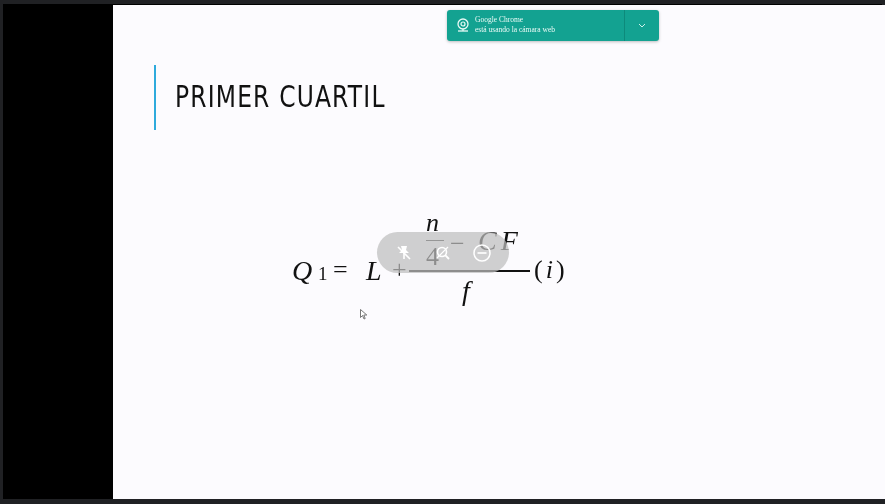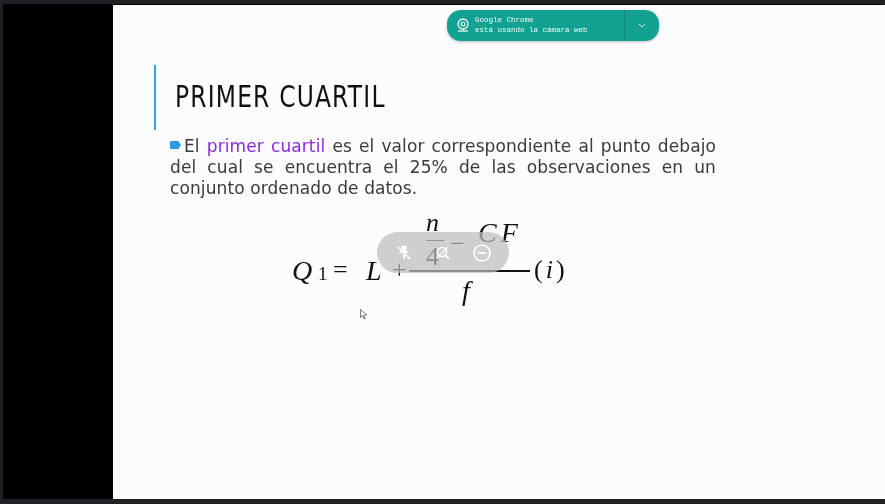--- a/index.html
+++ b/index.html
@@ -73,21 +73,21 @@
     }
     .f-q { position: absolute; left: 4px; top: 50px; font-size: 28px; }
     .f-sub { position: absolute; left: 30px; top: 58px; font-size: 19px; font-style: normal; }
     .f-eq { position: absolute; left: 45px; top: 50px; font-size: 26px; font-style: normal; }
     .f-L { position: absolute; left: 78px; top: 50px; font-size: 28px; }
     .f-plus { position: absolute; left: 104px; top: 50px; font-size: 26px; font-style: normal; }
     .f-n { position: absolute; left: 138px; top: 3px; font-size: 26px; }
     .f-smallbar { position: absolute; left: 138px; top: 35px; width: 18px; height: 1px; background: #333; }
     .f-4 { position: absolute; left: 138px; top: 37px; font-size: 26px; font-style: normal; }
     .f-minus { position: absolute; left: 162px; top: 24px; font-size: 26px; font-style: normal; }
-    .f-CF { position: absolute; left: 190px; top: 12px; font-size: 28px; letter-spacing: 4px; }
+    .f-CF { position: absolute; left: 190px; top: 20px; font-size: 28px; letter-spacing: 4px; }
     .f-mainbar { position: absolute; left: 121px; top: 65px; width: 121px; height: 2px; background: #111; }
     .f-f { position: absolute; left: 174px; top: 70px; font-size: 28px; }
     .f-i { position: absolute; left: 246px; top: 50px; font-size: 26px; letter-spacing: 3px; }
     .f-i .paren { font-style: normal; }
     .float-toolbar {
       position: absolute;
       left: 264px; top: 227px;
       width: 132px; height: 41px;
       border-radius: 21px;
       background: rgba(190,190,190,0.72);
@@ -104,24 +104,24 @@
     .ft-btn svg { display: block; }
     .cursor {
       position: absolute;
       left: 247px; top: 301px;
     }
     .notif {
       position: absolute;
       left: 447px; top: 10px;
       width: 212px; height: 31px;
       background: #13a291;
-      border-radius: 14px;
+      border-radius: 3px;
       box-shadow: 0 1px 3px rgba(0,0,0,0.25);
       color: #eafaf6;
-      font-family: Liberation Mono, monospace;
+      font-family: Liberation Serif, serif;
     }
     .notif-icon {
       position: absolute;
       left: 8px; top: 7px;
       width: 16px; height: 16px;
     }
     .notif-title {
       position: absolute;
       left: 28px; top: 5px;
       font-size: 7.5px;
@@ -153,23 +153,20 @@
   </style>
 </head>
 <body>
 
 <div class="frame"></div>
 
 <div class="slide">
   <div class="title-bar"></div>
   <div class="title">PRIMER CUARTIL</div>
 
-  <div class="bullet-block">
-    <span class="bullet-icon"></span><span>El </span><span class="highlight">primer cuartil</span><span> es el valor correspondiente al punto debajo del cual se encuentra el 25% de las observaciones en un conjunto ordenado de datos.</span>
-  </div>
 
   <div class="formula">
     <span class="f-q">Q</span>
     <span class="f-sub">1</span>
     <span class="f-eq">=</span>
     <span class="f-L">L</span>
     <span class="f-plus">+</span>
     <span class="f-n">n</span>
     <div class="f-smallbar"></div>
     <span class="f-4">4</span>

